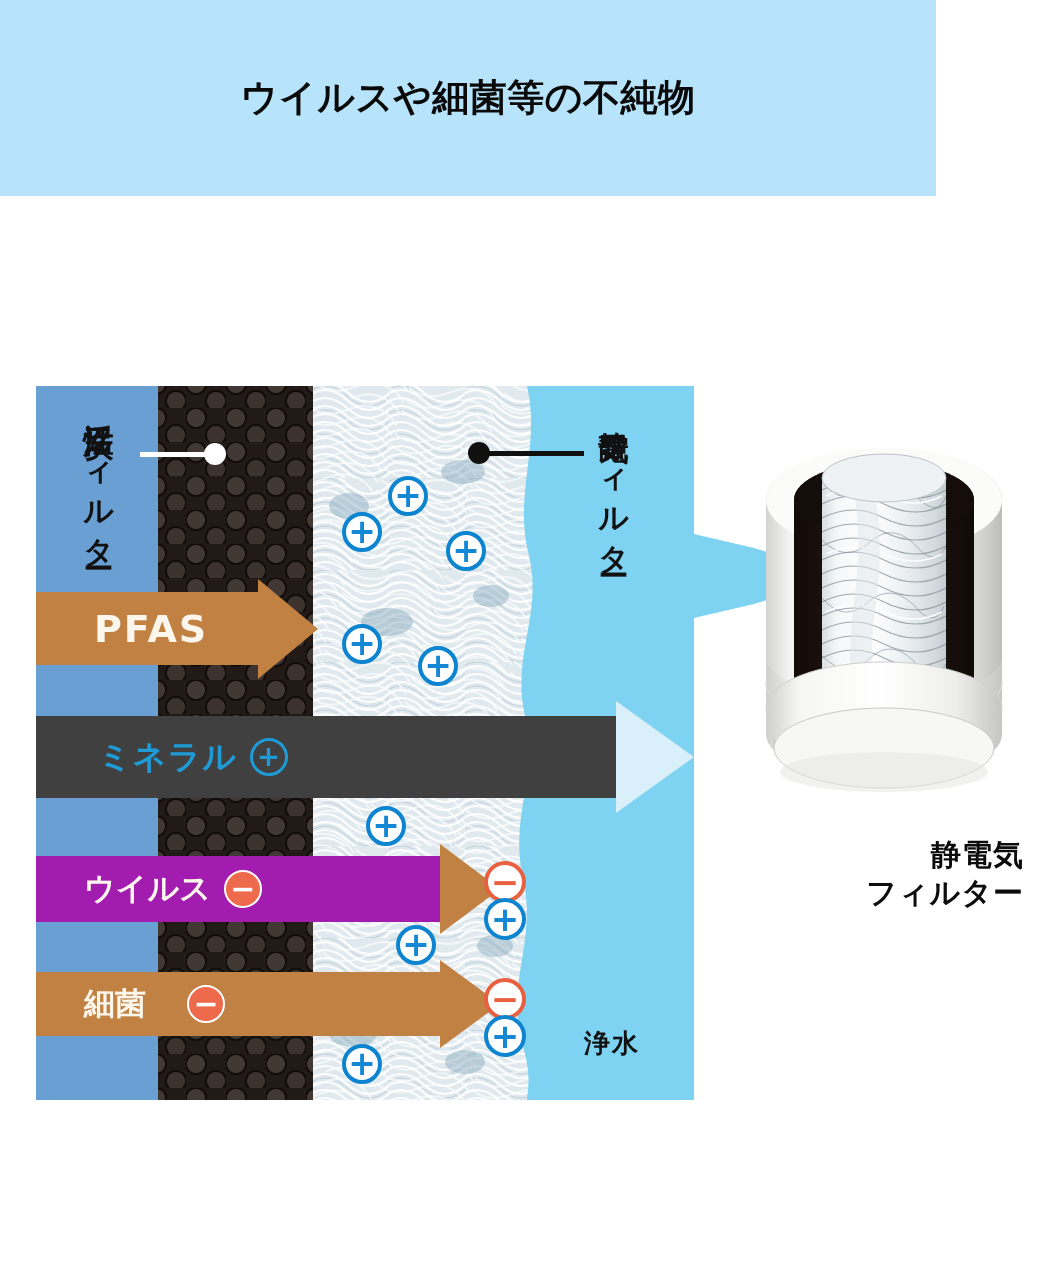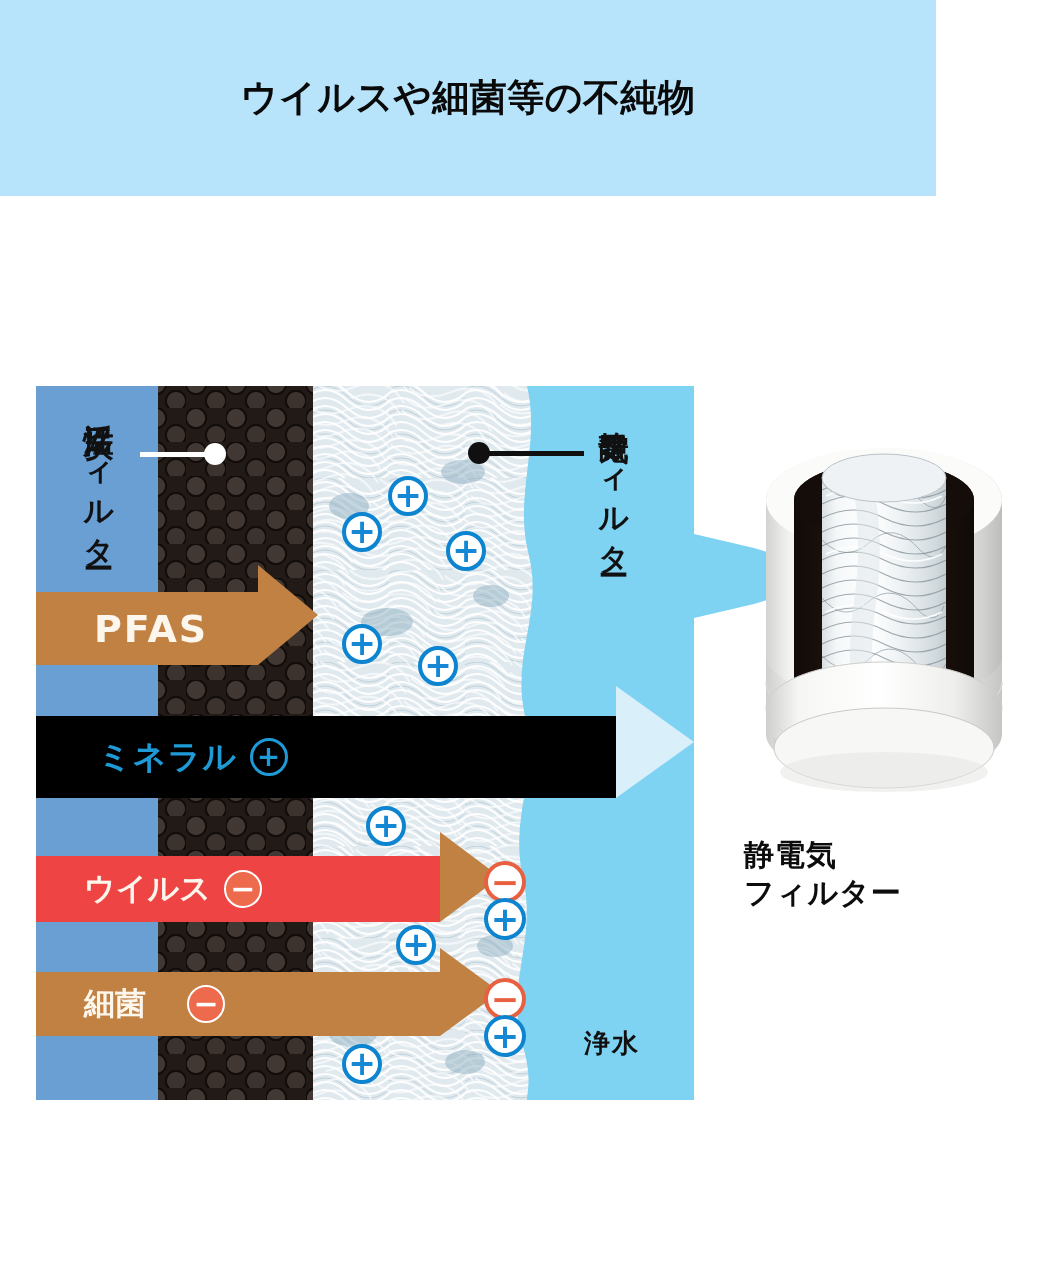--- a/index.html
+++ b/index.html
@@ -116,21 +116,21 @@
   .leader-dot  { position: absolute; border-radius: 50%; }
   #leader-carbon-line { left: 104px; top: 66px; width: 70px; background: #ffffff; }
   #leader-carbon-dot  { left: 168px; top: 57px; width: 22px; height: 22px; background: #ffffff; }
   #leader-electro-line { left: 440px; top: 65px; width: 108px; background: #101010; }
   #leader-electro-dot  { left: 432px; top: 56px; width: 22px; height: 22px; background: #101010; }
 
   
   .flow-arrow {
     position: absolute;
     display: flex;
-    align-items: flex-end;
+    align-items: center;
   }
   .flow-arrow .bar {
     height: 100%;
     display: flex;
     align-items: center;
     padding-left: 22px;
     box-sizing: border-box;
   }
   .flow-arrow .head {
     width: 0; height: 0;
@@ -150,31 +150,31 @@
   #arrow-pfas .bar { width: 222px; background: #c08143; }
   #arrow-pfas .head {
     border-width: 50px 60px 50px 0;
     border-color: transparent #c08143 transparent transparent;
     transform: scaleX(-1);
   }
   #arrow-pfas .flow-label { color: #fdf6ec; font-size: 38px; letter-spacing: 2px; margin-left: 36px; }
 
   
   #arrow-mineral { left: 0px; top: 330px; width: 658px; height: 82px; }
-  #arrow-mineral .bar { width: 580px; background: #000000; }
+  #arrow-mineral .bar { width: 580px; background: #404040; }
   #arrow-mineral .head {
     border-width: 56px 78px 56px 0;
     border-color: transparent #d9f0fb transparent transparent;
     transform: scaleX(-1);
   }
   #arrow-mineral .flow-label { color: #1e9bd7; font-size: 33px; letter-spacing: 1px; margin-left: 40px; }
 
   
   #arrow-virus { left: 0px; top: 470px; width: 464px; height: 66px; }
-  #arrow-virus .bar { width: 404px; background: #ef4444; }
+  #arrow-virus .bar { width: 404px; background: #a21caf; }
   #arrow-virus .head {
     border-width: 45px 60px 45px 0;
     border-color: transparent #c08143 transparent transparent;
     transform: scaleX(-1);
   }
   #arrow-virus .flow-label { color: #fdf6ec; font-size: 31px; margin-left: 26px; }
 
   
   #arrow-bacteria { left: 0px; top: 586px; width: 464px; height: 64px; }
   #arrow-bacteria .bar { width: 404px; background: #c08143; }
@@ -244,21 +244,21 @@
   
   #product {
     position: absolute;
     left: 744px; top: 416px;
     width: 280px; height: 390px;
   }
   #product-caption {
     position: absolute;
     left: 744px; top: 836px;
     width: 280px;
-    text-align: left;
+    text-align: right;
     font-size: 30px;
     font-weight: 700;
     color: #0c0c0c;
     line-height: 1.28;
     letter-spacing: 1px;
   }
 </style>
 </head>
 <body>
 

